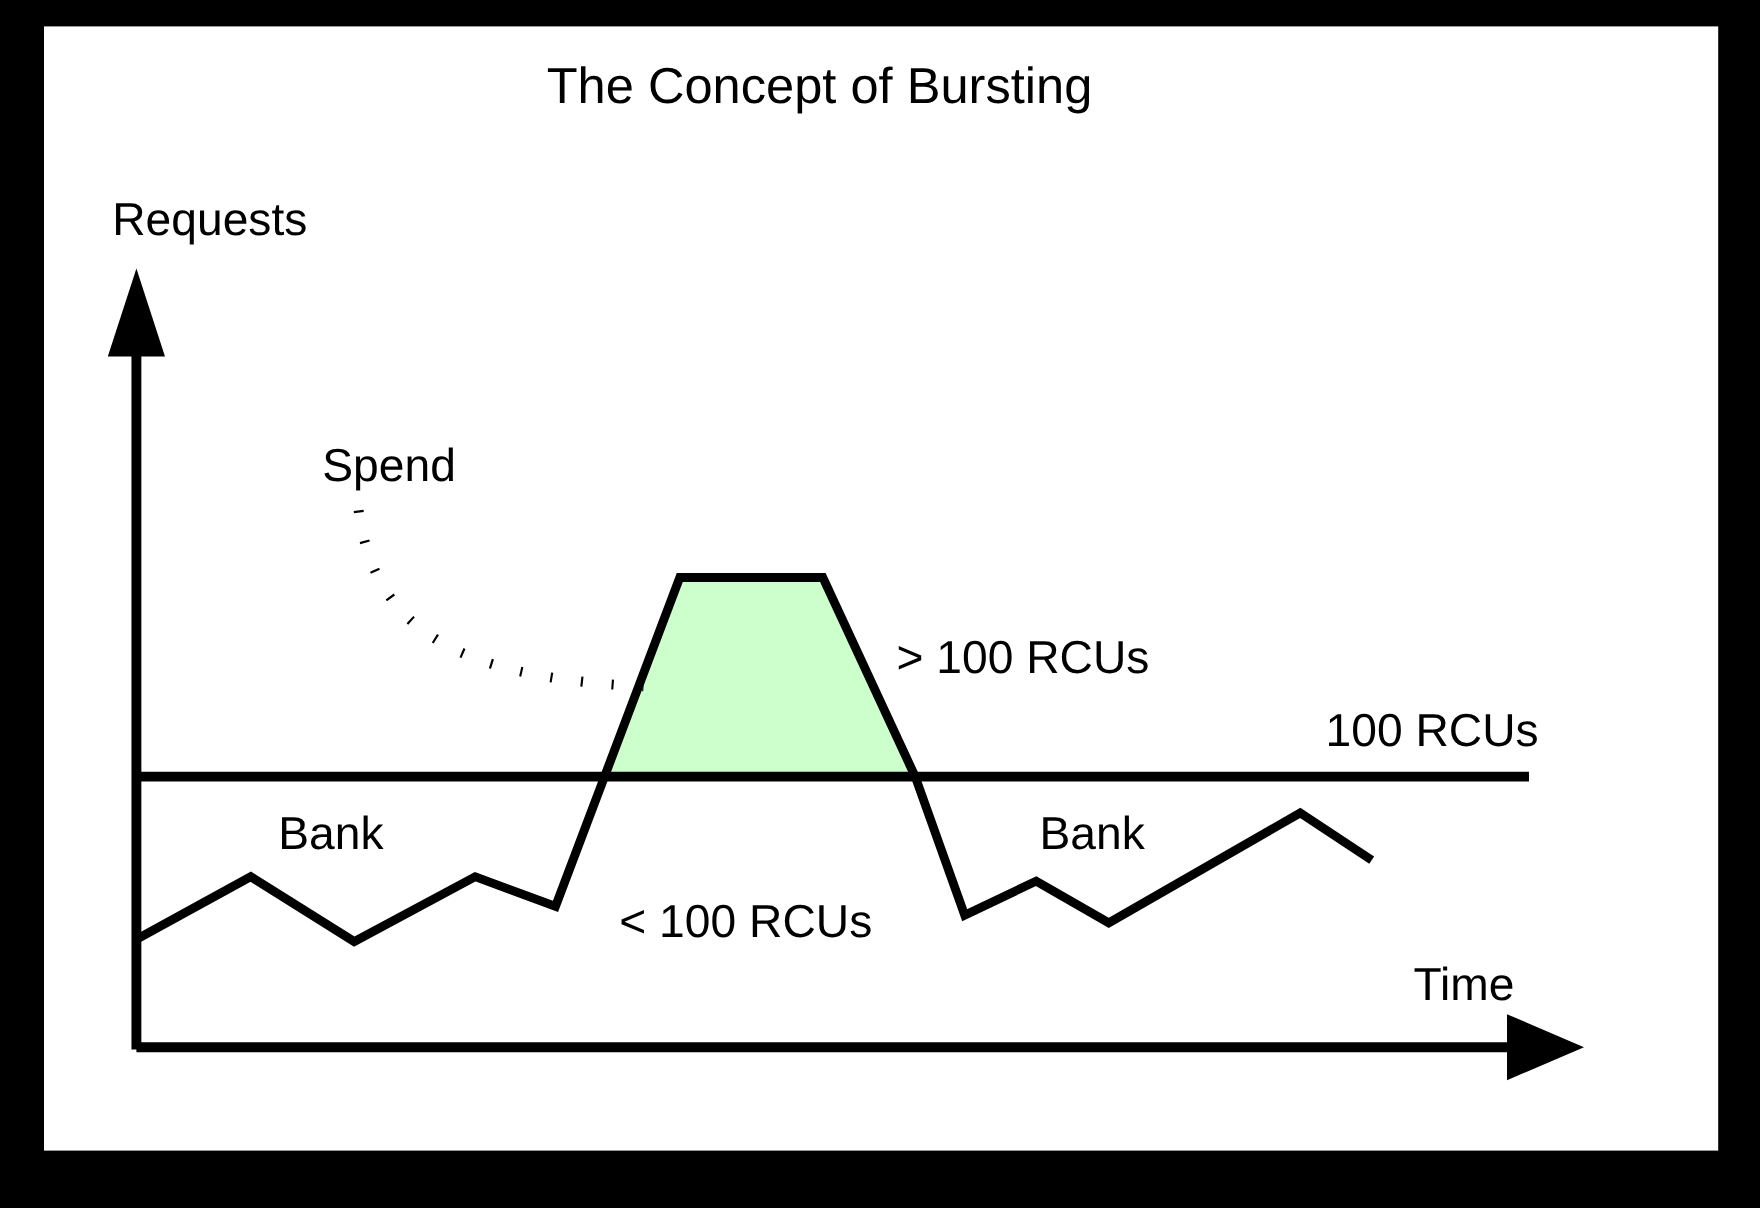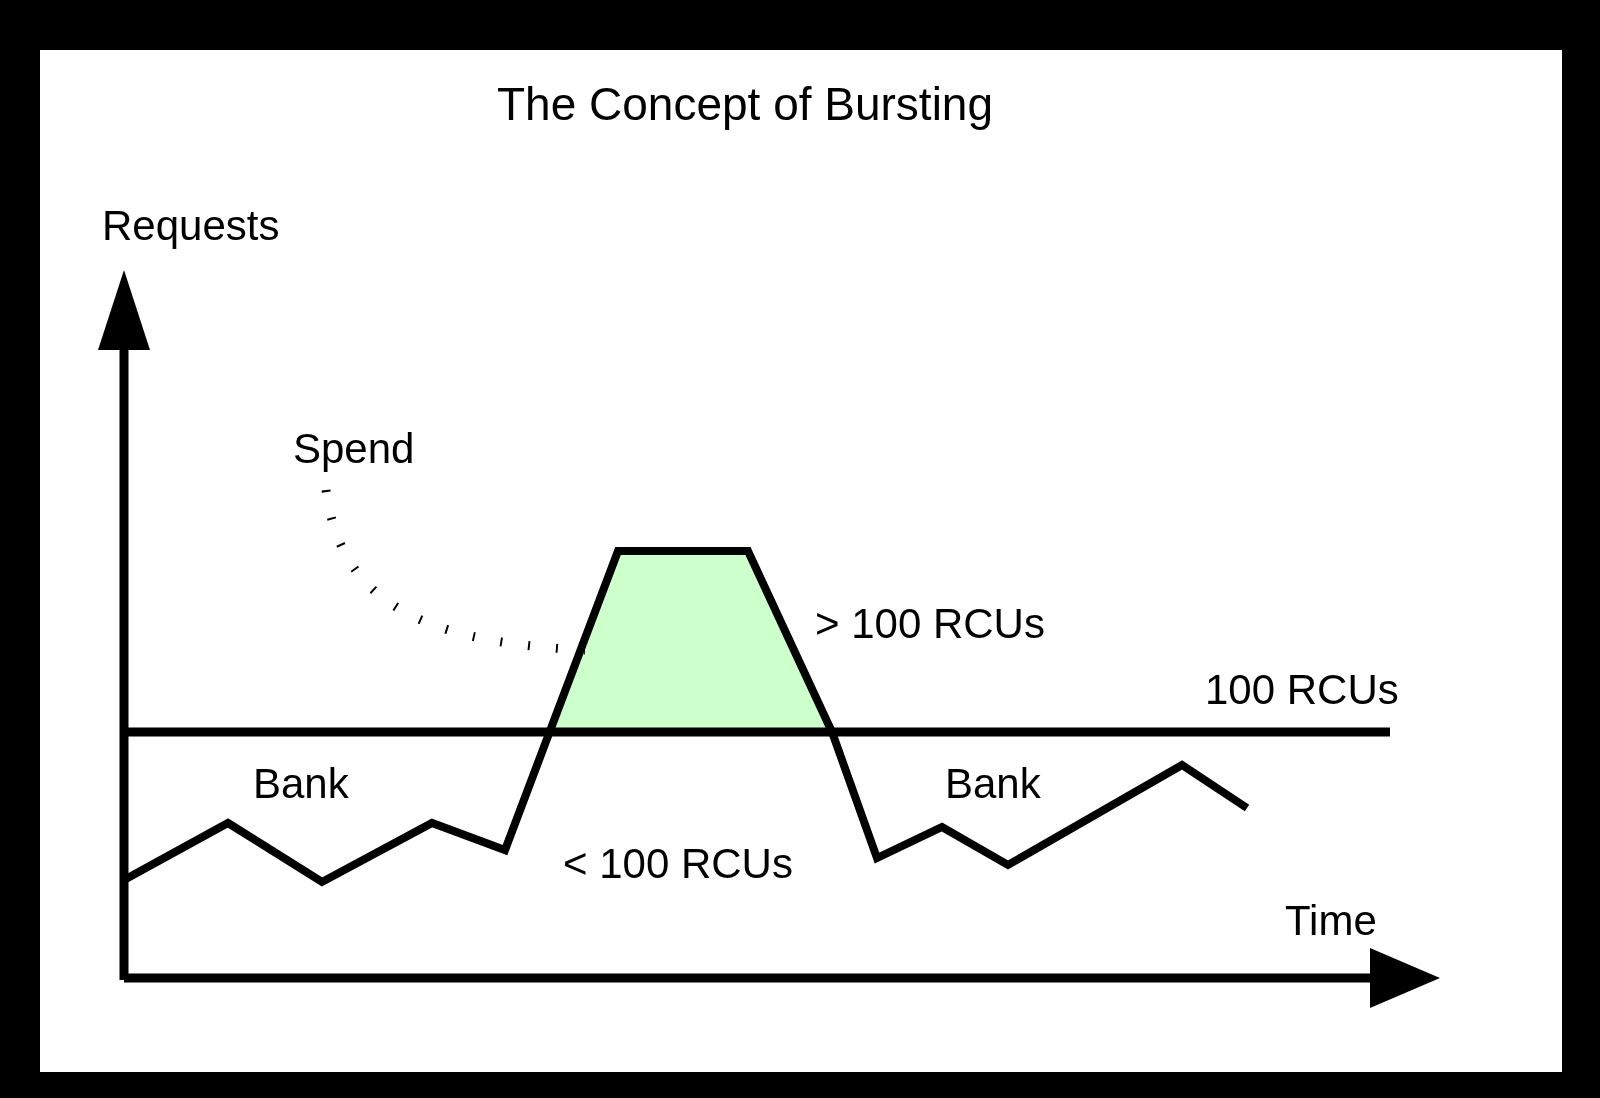--- a/index.html
+++ b/index.html
@@ -17,21 +17,21 @@
   #frame {
     position: absolute;
     left: 0; top: 0;
     width: 1600px;
     height: 1098px;
     background: #000000;
   }
   #canvas {
     position: absolute;
     left: 40px;
-    top: 50px;
+    top: 24px;
     width: 1522px;
     height: 1022px;
     background: #ffffff;
   }
   #diagram-svg {
     position: absolute;
     left: 0; top: 0;
     width: 1522px;
     height: 1022px;
     display: block;

